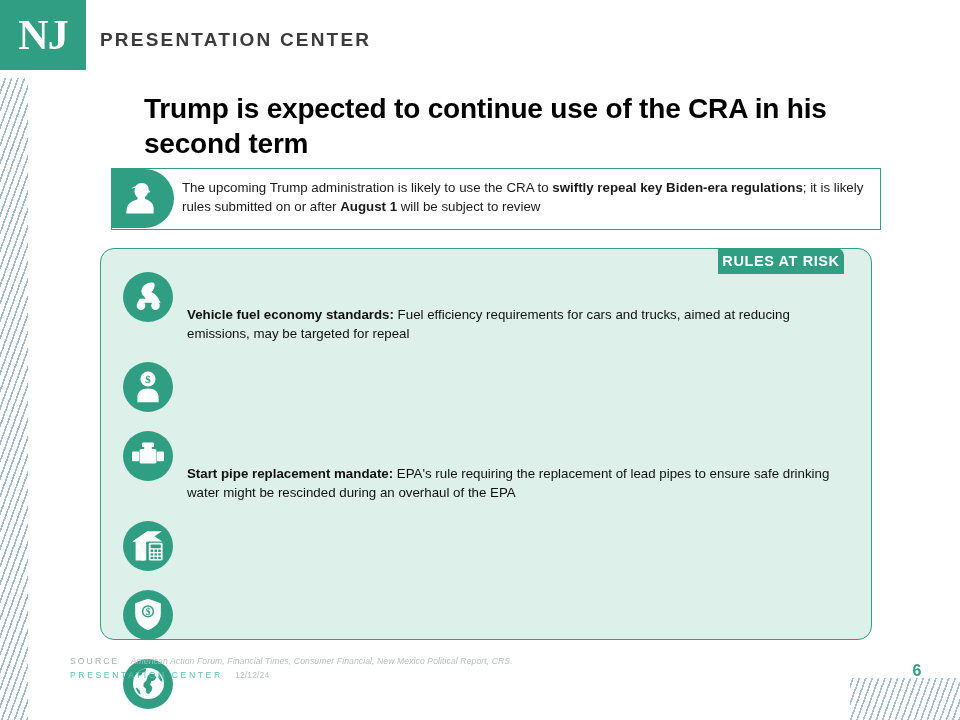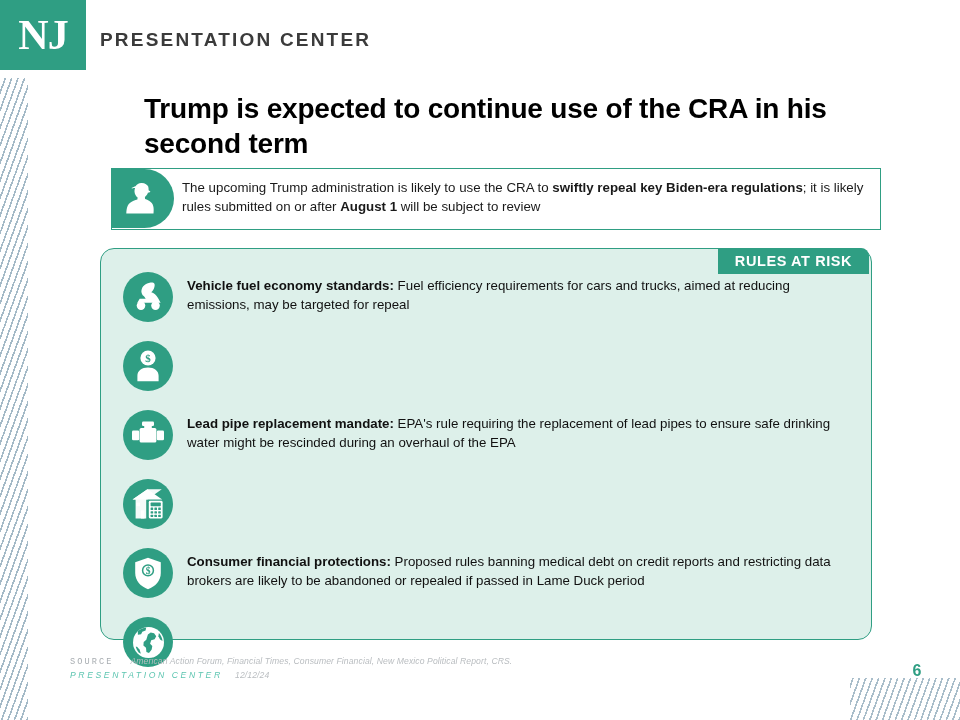--- a/index.html
+++ b/index.html
@@ -70,52 +70,53 @@
   }
   .callout-text b{font-weight:bold;}
 
   
   .panel{
     position:absolute;left:100px;top:248px;width:772px;height:392px;
     background:#ddf0ea;border:1.8px solid #2f9e83;border-radius:14px;
     box-sizing:border-box;
   }
   .panel-tag{
-    position:absolute;left:718px;top:248px;width:151px;height:26px;
+    position:absolute;left:718px;top:248px;width:126px;height:26px;
     background:#2f9e83;border-radius:0 8px 0 0;
     color:#fff;font-size:14.5px;font-weight:bold;letter-spacing:.6px;
     display:flex;align-items:center;justify-content:center;
   }
 
   .rules{position:absolute;left:0;top:0;width:100%;padding-top:22px;box-sizing:border-box;}
   .rule{
     position:relative;display:flex;align-items:flex-start;
     padding:0 18px 0 22px;margin-bottom:17px;min-height:52px;
   }
   .rule-icon{
     flex:0 0 auto;width:50px;height:50px;border-radius:50%;
     background:#2f9e83;display:flex;align-items:center;justify-content:center;
     margin-right:14px;margin-top:1px;
   }
   .rule-icon svg{display:block;}
   .rule-text{
     flex:1 1 auto;font-size:13.3px;color:#111;line-height:1.42;
     padding-top:6px;
+    margin-top:29px;
   }
   .rule-text b{font-weight:bold;}
 
   
   .src-line{
     position:absolute;left:70px;top:656px;font-size:8.6px;color:#b9bdc0;
     white-space:nowrap;
   }
-  .src-label{letter-spacing:2.1px;font-weight:normal;color:#a8adb1;font-family:Liberation Mono, monospace;}
+  .src-label{letter-spacing:2.1px;font-weight:normal;color:#a8adb1;}
   .src-body{letter-spacing:.1px;font-style:italic;}
   .pc-line{
-    position:absolute;left:70px;top:670px;font-size:8.6px;white-space:nowrap;font-style:italic;
+    position:absolute;left:70px;top:670px;font-size:8.6px;white-space:nowrap;
   }
   .pc-label{letter-spacing:2.6px;color:#5cc5b0;}
   .pc-date{color:#b9bdc0;letter-spacing:.1px;}
   .pagenum{
     position:absolute;left:905px;top:662px;width:24px;text-align:center;
     font-size:16px;font-weight:bold;color:#2f9e83;
   }
 </style>
 </head>
 <body>
@@ -174,21 +175,21 @@
             <svg width="34" height="30" viewBox="0 0 34 30">
               <g fill="#fff">
                 <rect x="11" y="1.5" width="12" height="4.4" rx="1.2"></rect>
                 <rect x="13.2" y="5" width="7.6" height="3.4"></rect>
                 <rect x="8.6" y="8" width="16.8" height="14.6" rx="1.6"></rect>
                 <rect x="1" y="10.6" width="7.2" height="9.6" rx="1.3"></rect>
                 <rect x="25.8" y="10.6" width="7.2" height="9.6" rx="1.3"></rect>
               </g>
             </svg>
           </div>
-          <div class="rule-text"><b>Lead pipe replacement mandate:</b><span> EPA's rule requiring the replacement of lead pipes to ensure safe drinking water might be rescinded during an overhaul of the EPA</span></div>
+          <div class="rule-text"><b>Start pipe replacement mandate:</b><span> EPA's rule requiring the replacement of lead pipes to ensure safe drinking water might be rescinded during an overhaul of the EPA</span></div>
         </div>
         <div class="rule">
           <div class="rule-icon">
             <svg width="34" height="32" viewBox="0 0 34 32">
               <g fill="#fff">
                 <path d="M16.4 1.2 1.6 11.6h3v18.9h10.6V11.6h1.1l14.5-10.4z" opacity="0.95"></path>
                 <path d="M16.4 1.2 1.6 11.6h29.6z"></path>
                 <rect x="5.4" y="14.6" width="3.6" height="3.6"></rect>
                 <path d="M9.9 22.4h3.6v8.1H9.9z"></path>
                 <rect x="17.8" y="12.8" width="13.8" height="17.7" rx="1.4"></rect>
@@ -211,21 +212,20 @@
         <div class="rule">
           <div class="rule-icon">
             <svg width="28" height="33" viewBox="0 0 28 33">
               <g fill="#fff">
                 <path d="M14 .8 1.2 5.2v10.9c0 7.6 5.3 13.6 12.8 16.1 7.5-2.5 12.8-8.5 12.8-16.1V5.2z"></path>
               </g>
               <circle cx="14" cy="13.4" r="5.4" fill="none" stroke="#2f9e83" stroke-width="1.5"></circle>
               <text x="14" y="17.4" fill="#2f9e83" font-family="Liberation Serif, serif" font-size="9.5" font-weight="bold" text-anchor="middle">$</text>
             </svg>
           </div>
-          <div class="rule-text"><b>Consumer financial protections:</b><span> Proposed rules banning medical debt on credit reports and restricting data brokers are likely to be abandoned or repealed if passed in Lame Duck period</span></div>
         </div>
         <div class="rule">
           <div class="rule-icon">
             <svg width="33" height="33" viewBox="0 0 33 33">
               <circle cx="16.5" cy="16.5" r="15.5" fill="#fff"></circle>
               <g fill="#2f9e83">
                 <path d="M5.8 5.2c2.3-2 5.2-3.3 8.4-3.6l-.6 2.8-3.3 1.4-1.2 2.5-3.2.5z"></path>
                 <path d="M15.9 8.6l2.8-2.1 3.4.8 2.1 2.9-1.6 3.1-3.4 1-1.1 3.4 2.2 2.3-.6 3.4-2.7 3.6-2.6-1.1-.4-4.2-2.6-2.2.3-3.6 2.6-2.2z"></path>
                 <path d="M26.9 6.9c2 2.2 3.3 5 3.6 8.1l-2.4-1.6-1.7-3.2z"></path>
                 <path d="M5 20.8l2.5 2.7 1.4 4.2-2.2-1.3c-1.4-1.6-2.4-3.5-3-5.6z"></path>

